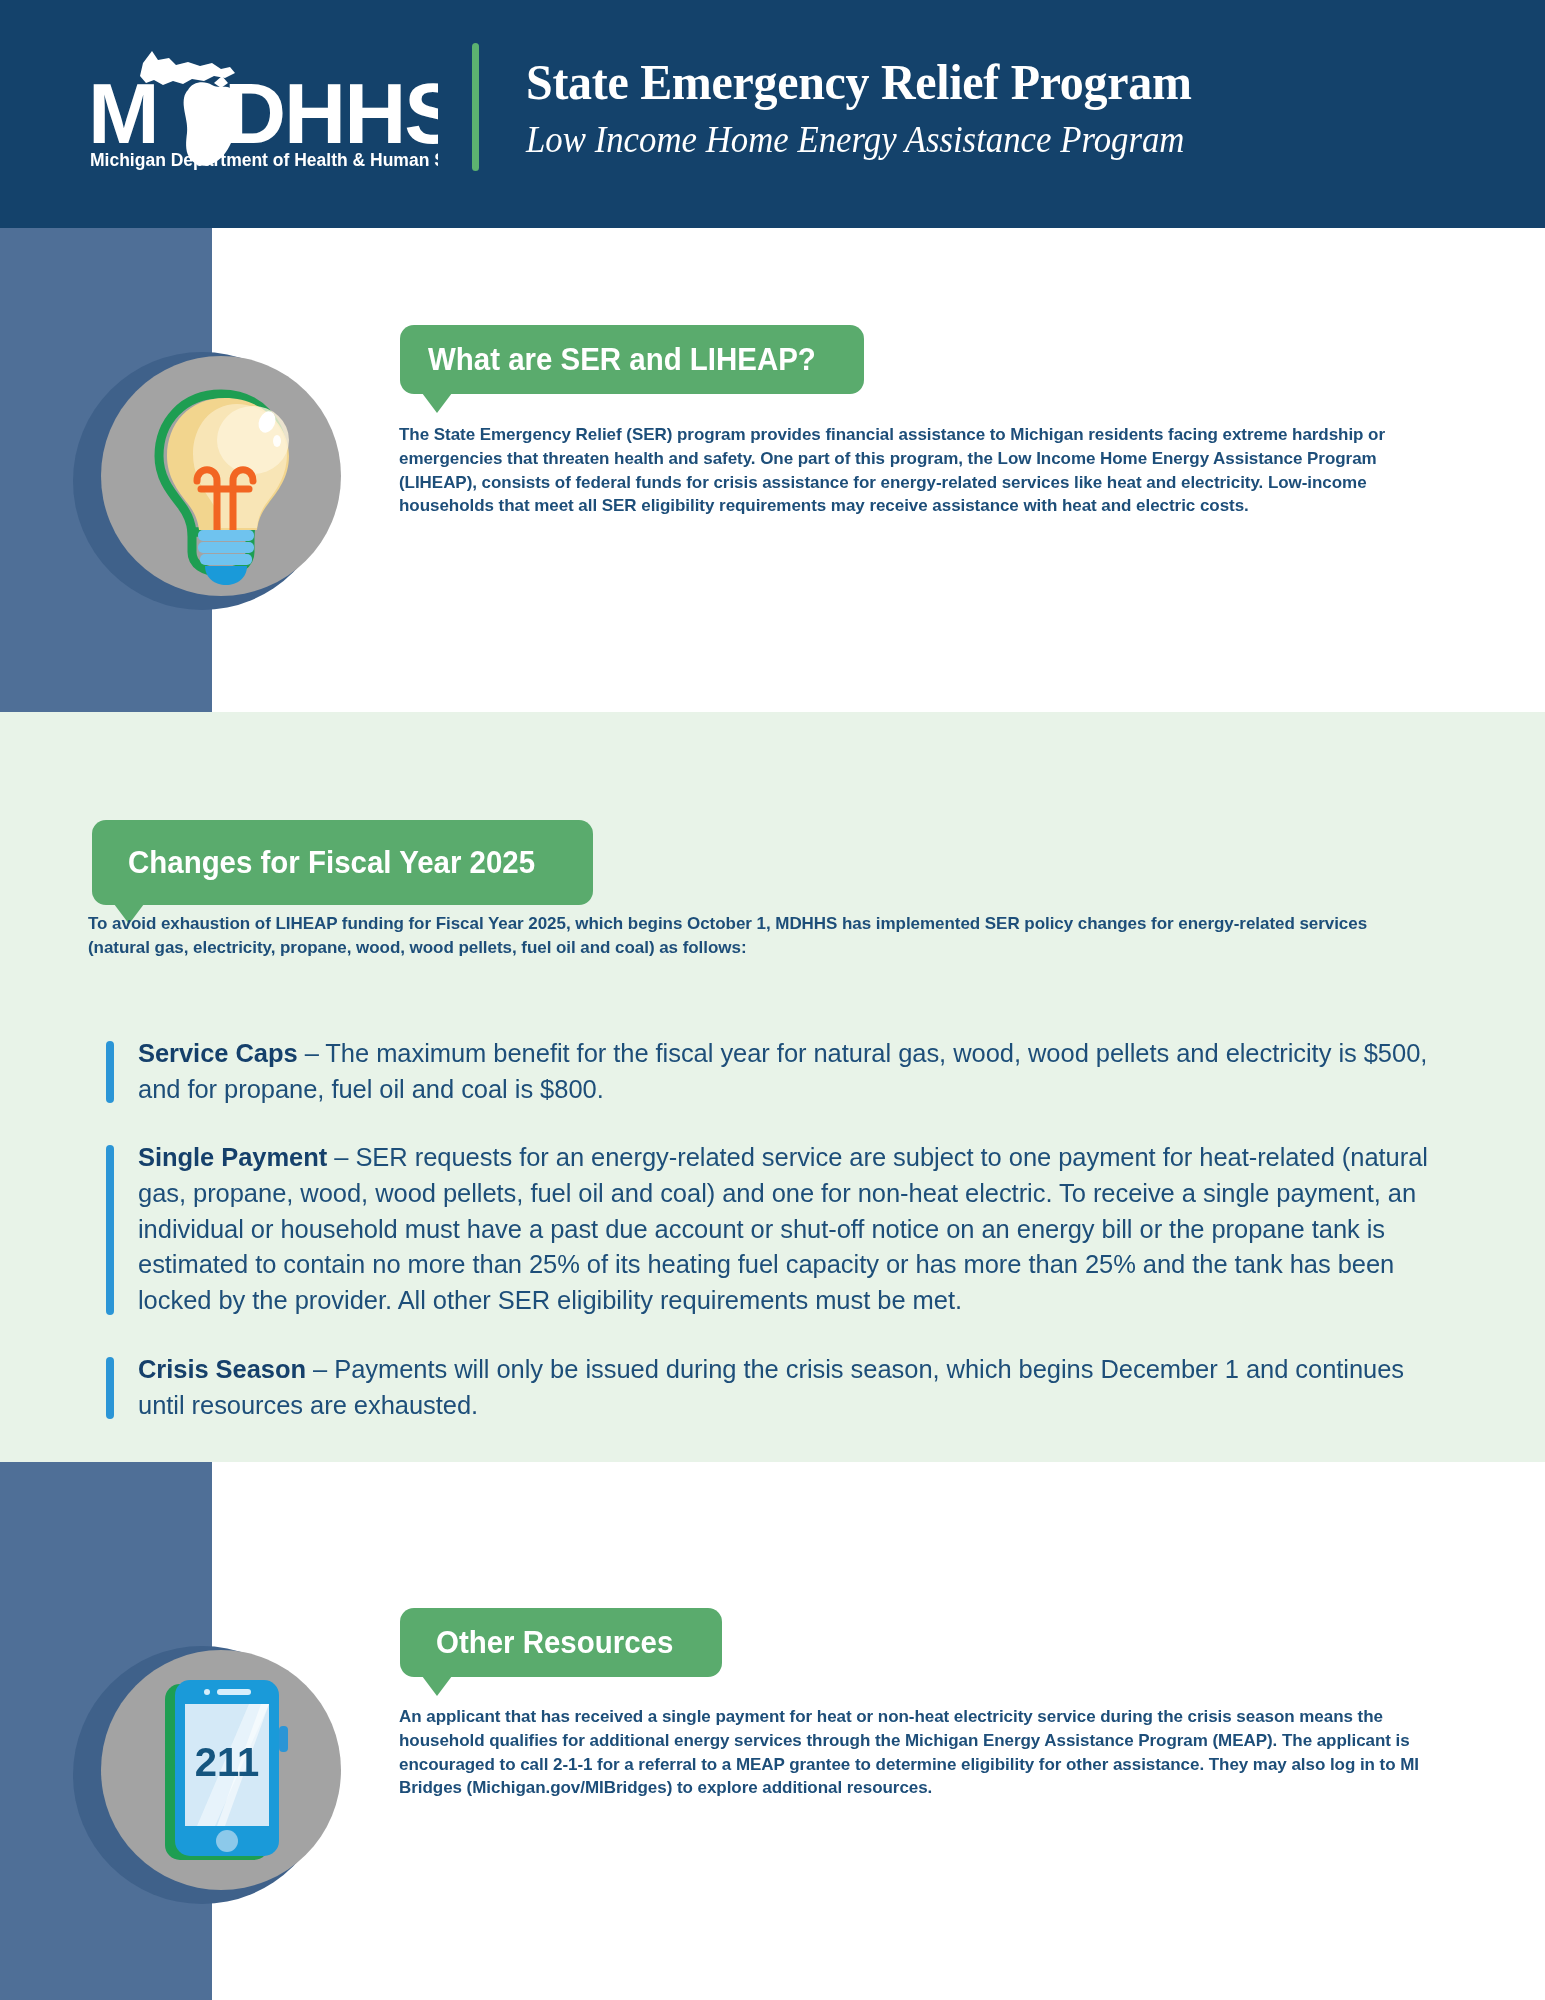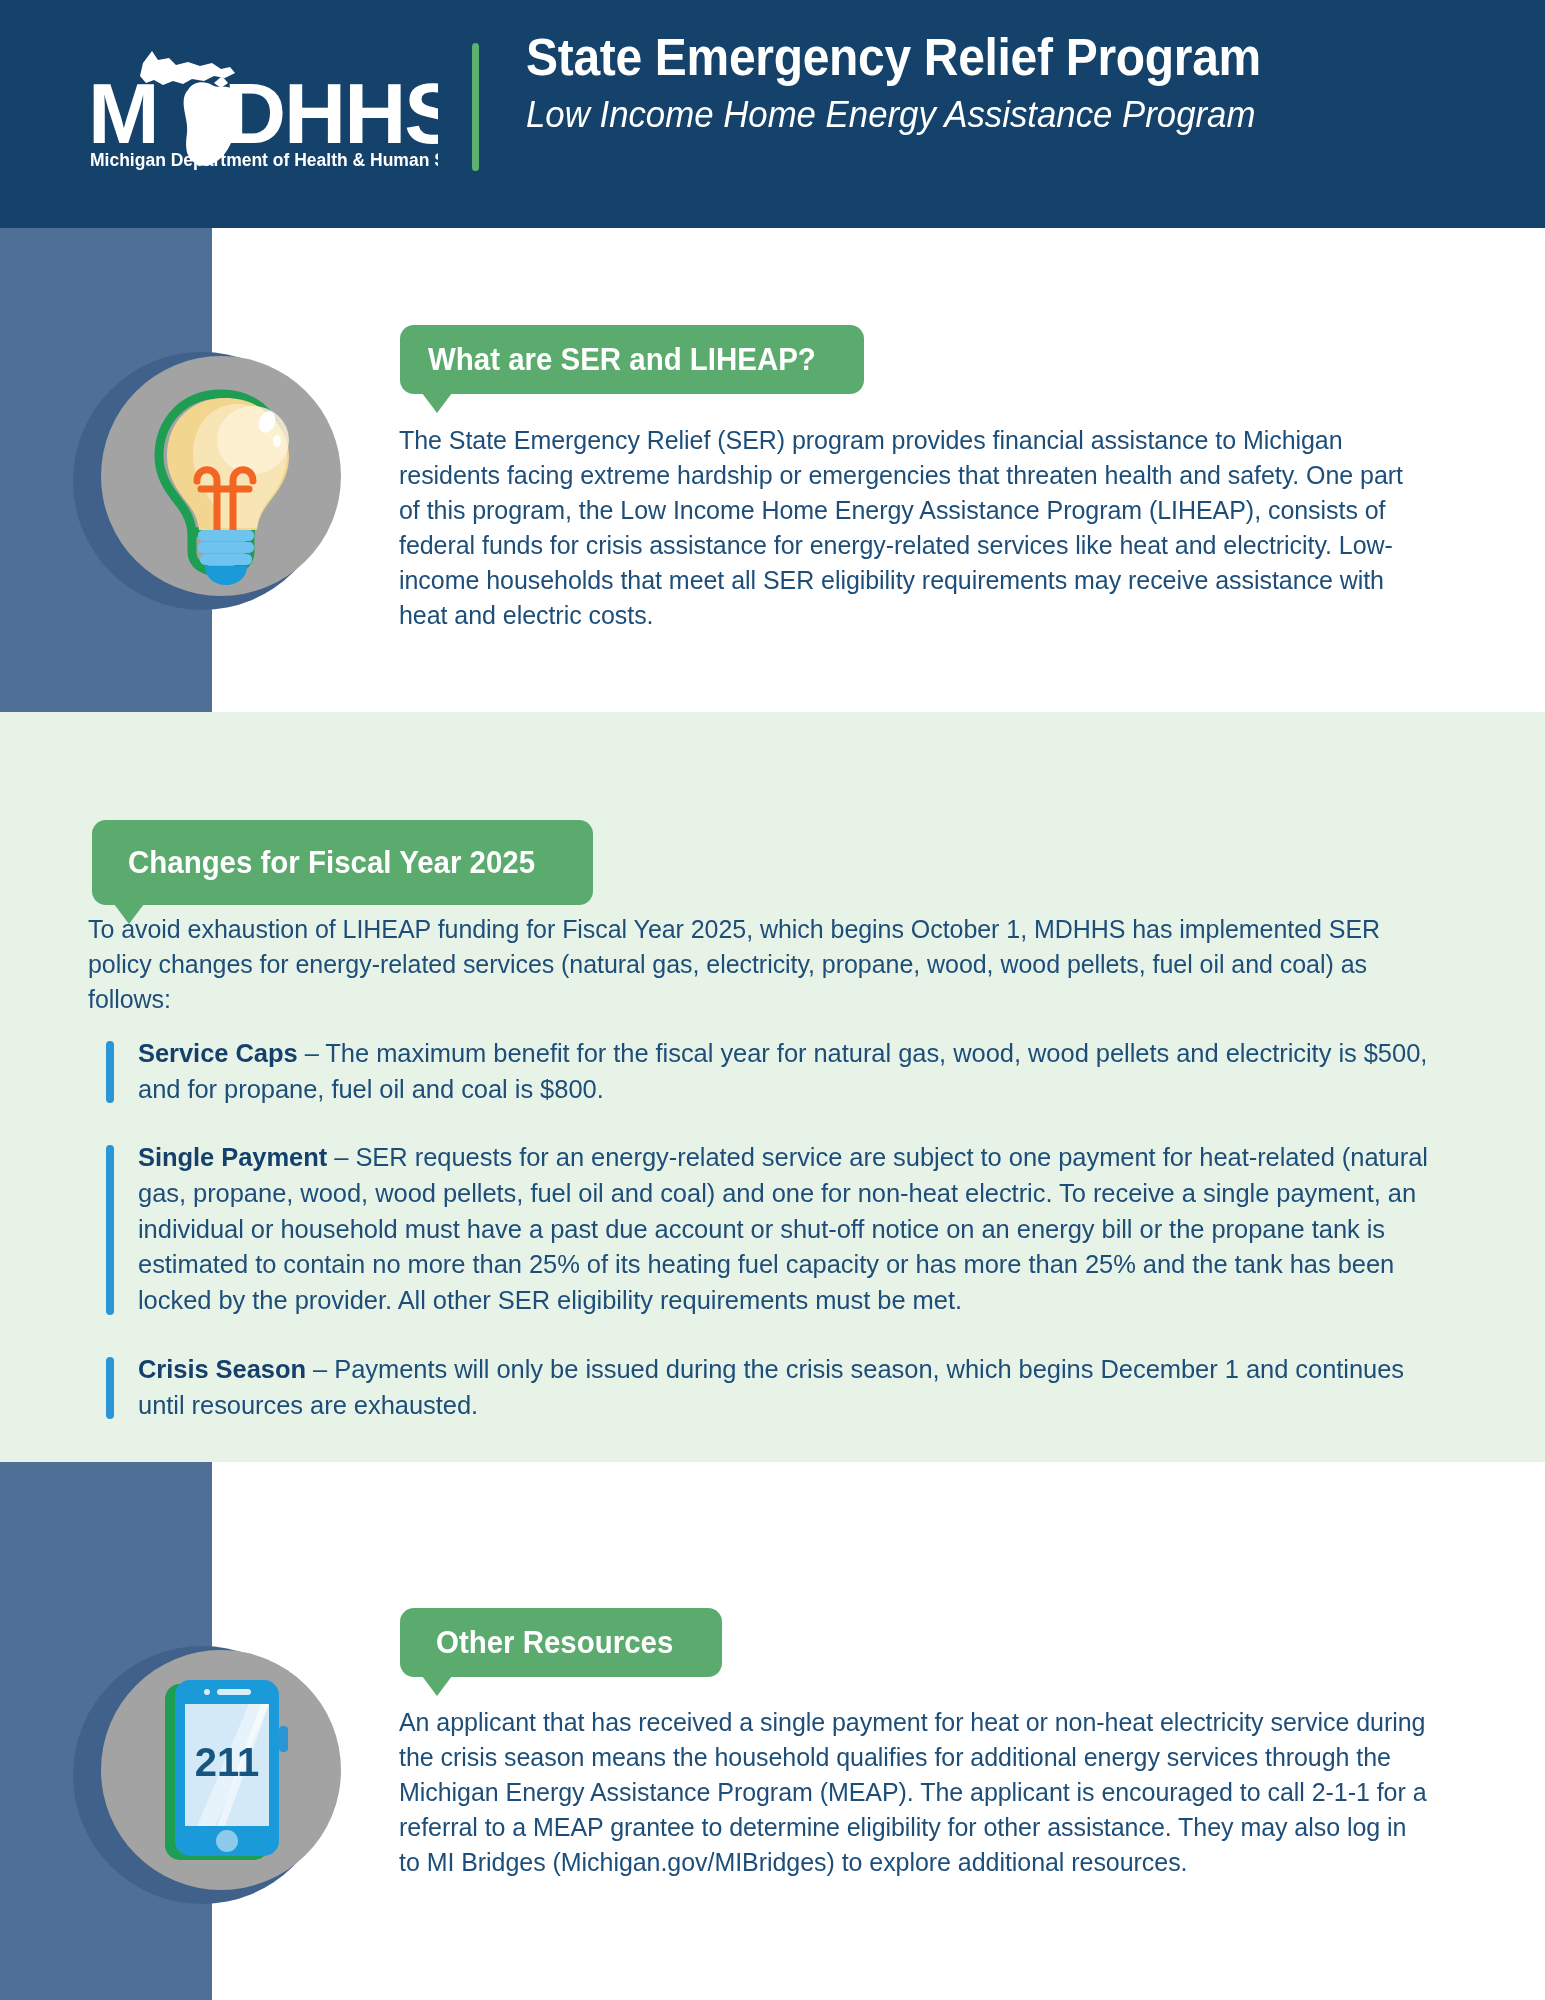--- a/index.html
+++ b/index.html
@@ -39,22 +39,23 @@
     left: 472px;
     top: 43px;
     width: 7px;
     height: 128px;
     background: #5cb270;
     border-radius: 4px;
   }
   .header-text {
     position: absolute;
     left: 526px;
-    top: 28px;
+    top: 53px;
     width: 960px;
+    font-family: Liberation Serif, serif;
   }
   .header-title {
     font-size: 51px;
     font-weight: bold;
     color: #ffffff;
     letter-spacing: -0.3px;
     line-height: 1.16;
     margin: 0;
     font-stretch: condensed;
     transform: scaleX(0.94);
@@ -173,24 +174,25 @@
   #bubble-other {
     left: 400px; top: 1608px;
     height: 69px;
     padding: 2px 36px;
   }
   #bubble-other::after { left: 22px; }
 
   
   .body-text {
     position: absolute;
-    font-size: 25px;
+    font-size: 17px;
     line-height: 1.40;
     color: #1d4e79;
     letter-spacing: -0.05px;
+    font-weight: bold;
   }
   #text-what {
     left: 399px; top: 423px;
     width: 1030px;
   }
   #text-changes-intro {
     left: 88px; top: 912px;
     width: 1345px;
   }
   #text-other {

